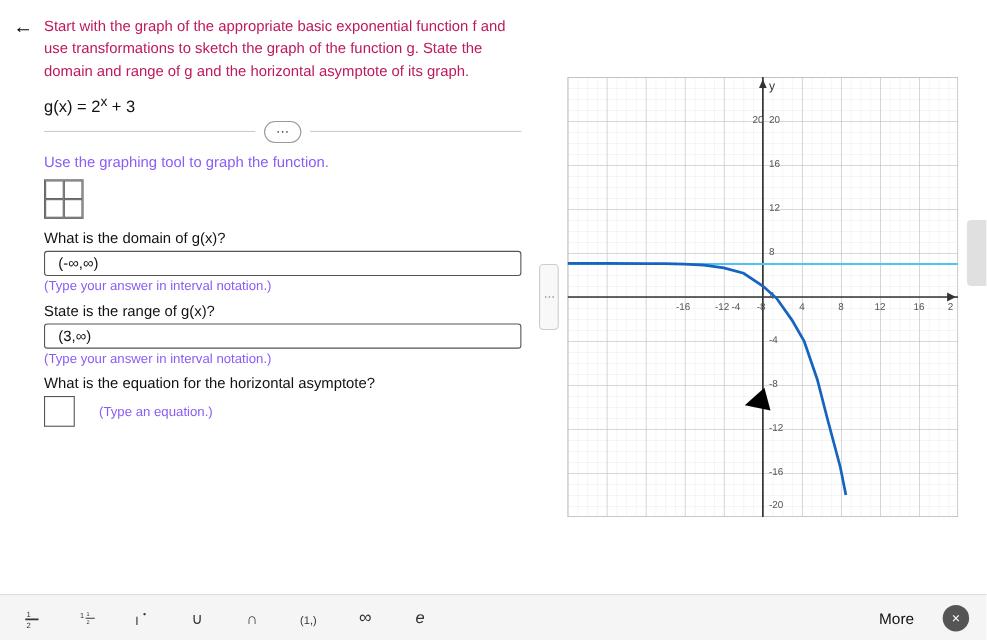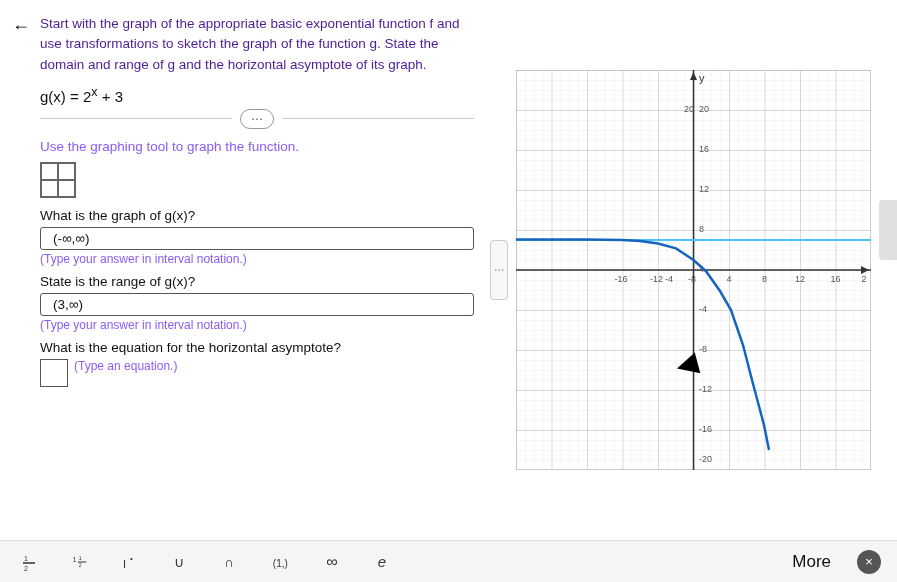--- a/index.html
+++ b/index.html
@@ -33,21 +33,21 @@
       left: 12px;
       top: 14px;
       font-size: 18px;
       cursor: pointer;
       color: #000;
     }
 
     .problem-text {
       font-size: 13.5px;
       line-height: 1.5;
-      color: #4c1d95;
+      color: #be185d;
       margin-bottom: 10px;
     }
 
     .function-display {
       font-size: 15px;
       font-weight: normal;
       margin-bottom: 4px;
       color: #111;
     }
 
@@ -114,21 +114,22 @@
     }
 
     .sub-label {
       font-size: 12px;
       color: #8b5cf6;
       margin-bottom: 8px;
     }
 
     .asymptote-input-row {
       display: flex;
-      gap: 6px;
+      align-items: center;
+      gap: 22px;
       margin-bottom: 16px;
     }
 
     .asymptote-input-box {
       width: 28px;
       height: 28px;
       border: 1.5px solid #555;
       display: flex;
       align-items: center;
       justify-content: center;
@@ -210,21 +211,21 @@
     }
 
     .toolbar-btn svg {
       width: 20px;
       height: 20px;
     }
 
     .toolbar-spacer { flex: 1; }
 
     .more-btn {
-      font-size: 17px;
+      font-size: 14px;
       color: #111;
       cursor: pointer;
       padding: 4px 8px;
       background: transparent;
       border: none;
     }
 
     .close-btn {
       width: 24px;
       height: 24px;
@@ -272,21 +273,21 @@
 
     <p class="graphing-instruction">Use the graphing tool to graph the function.</p>
 
     <div class="graph-tool-icon">
       <div></div>
         <div></div>
         <div></div>
         <div></div>
     </div>
 
-    <p class="section-label">What is the graph of g(x)?</p>
+    <p class="section-label">What is the domain of g(x)?</p>
     <div class="answer-box">
       <span>(-∞,∞)</span>
     </div>
     <p class="sub-label">(Type your answer in interval notation.)</p>
 
     <p class="section-label">State is the range of g(x)?</p>
     <div class="answer-box">
       <span>(3,∞)</span>
     </div>
     <p class="sub-label">(Type your answer in interval notation.)</p>

